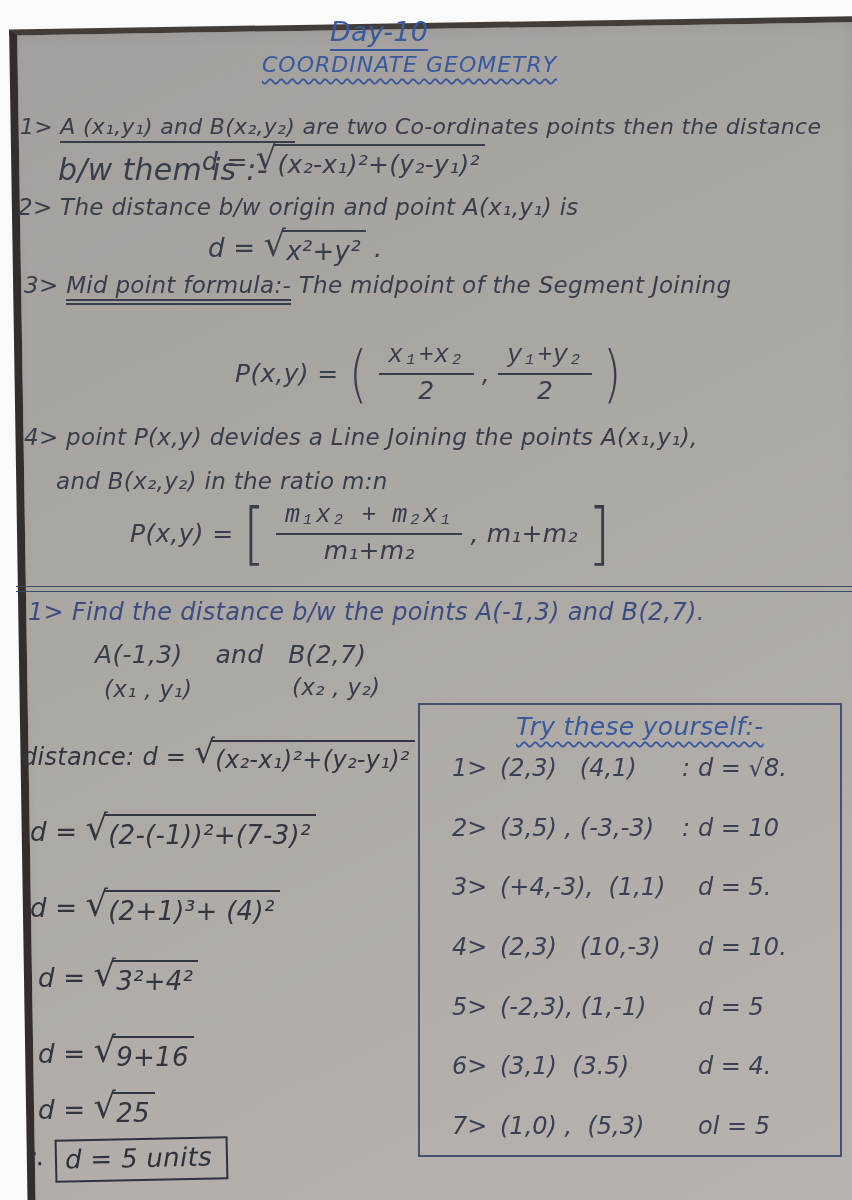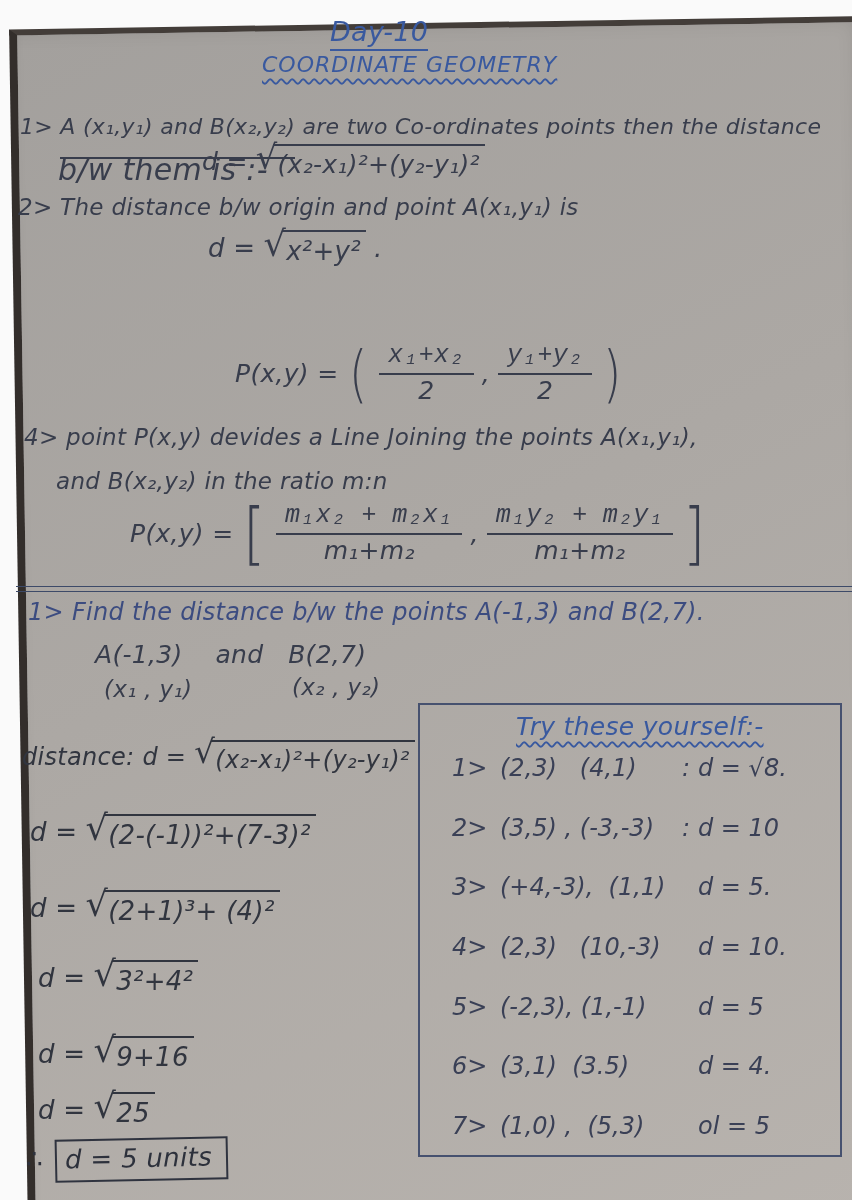--- a/index.html
+++ b/index.html
@@ -9,21 +9,21 @@
          transform:rotate(-0.9deg);transform-origin:top right;
          background:linear-gradient(155deg,#a3a09d 0%,#aca8a4 45%,#b8b3ae 100%);
          border-top:6px solid #433d39;border-left:8px solid #332e2b;
          box-shadow:inset -16px 0 26px -14px rgba(0,0,0,.28),inset 0 -8px 18px -10px rgba(0,0,0,.12);}
   .t{position:absolute;white-space:pre;font-style:italic;letter-spacing:.3px;
      color:#383d4c;font-size:23px;line-height:1.2;}
   .blue{color:#39599f;}
   .bold{font-weight:normal;}
   .u-solid{border-bottom:2.5px solid currentColor;padding-bottom:2px;}
   .u-wavy{text-decoration:underline wavy;text-decoration-thickness:2px;text-underline-offset:6px;}
-  .u-line{border-bottom:2px solid currentColor;padding-bottom:18px;}
+  .u-line{border-bottom:2px solid currentColor;padding-bottom:2px;}
   .u-dbl{border-bottom:6px double currentColor;padding-bottom:1px;}
   .math{display:flex;align-items:center;gap:8px;}
   .sqrt{display:inline-flex;align-items:stretch;}
   .sqrt .sym{align-self:flex-start;font-size:1.35em;line-height:.8;margin-right:-4px;font-style:normal;}
   .sqrt .rad{border-top:2.5px solid currentColor;padding:4px 5px 0 4px;font-style:italic;}
   .frac{display:inline-flex;flex-direction:column;align-items:center;line-height:1.15;}
   .frac .num{border-bottom:2.4px solid currentColor;padding:0 9px 2px;font-family:Liberation Mono, monospace;}
   .frac .den{padding-top:2px;}
   .paren{font-size:2.5em;font-weight:200;line-height:.85;font-style:normal;transform:scaleX(.75);}
   .bracket{font-size:2.7em;font-weight:200;line-height:.85;font-style:normal;transform:scaleX(.85);}
@@ -57,37 +57,38 @@
     <span class="sqrt"><span class="sym">√</span><span class="rad">(x₂-x₁)²+(y₂-y₁)²</span></span>
   </div>
 
   <div class="t" style="left:18px;top:194px;font-size:23px">2&gt; The distance b/w origin and point A(x₁,y₁) is</div>
   <div class="t math" style="left:208px;top:230px;font-size:26px">
     <span>d =</span>
     <span class="sqrt"><span class="sym">√</span><span class="rad">x²+y²</span></span>
     <span>.</span>
   </div>
 
+  <div class="t" style="left:24px;top:272px;font-size:23px"><span>3&gt; </span><span class="u-dbl">Mid point formula:-</span><span> The midpoint of the Segment Joining</span></div>
   <div class="t math" style="left:235px;top:342px;font-size:25px">
     <span>P(x,y) =</span>
     <span class="paren">(</span>
     <span class="frac"><span class="num">x₁+x₂</span><span class="den">2</span></span>
     <span>,</span>
     <span class="frac"><span class="num">y₁+y₂</span><span class="den">2</span></span>
     <span class="paren">)</span>
   </div>
 
   <div class="t" style="left:24px;top:424px;font-size:23px">4&gt; point P(x,y) devides a Line Joining the points A(x₁,y₁),</div>
   <div class="t" style="left:56px;top:468px;font-size:23px">and B(x₂,y₂) in the ratio m:n</div>
   <div class="t math" style="left:130px;top:502px;font-size:25px">
     <span>P(x,y) =</span>
     <span class="bracket">[</span>
     <span class="frac"><span class="num">m₁x₂ + m₂x₁</span><span class="den">m₁+m₂</span></span>
     <span>,</span>
-    <span class="frac"><span class="num">m₁y₂ + m₂y₁</span><span class="den">m₁+m₂</span></span>
+    <span class="frac"><span class="den">m₁+m₂</span></span>
     <span class="bracket">]</span>
   </div>
 
   <div class="divider"></div>
 
   <div class="t" style="left:28px;top:598px;font-size:24px;color:#3c4c80">1&gt; Find the distance b/w the points A(-1,3) and B(2,7).</div>
   <div class="t" style="left:95px;top:640px;font-size:25px">A(-1,3)    and   B(2,7)</div>
   <div class="t" style="left:104px;top:676px;font-size:23px">(x₁ , y₁)</div>
   <div class="t" style="left:292px;top:674px;font-size:23px">(x₂ , y₂)</div>
 

